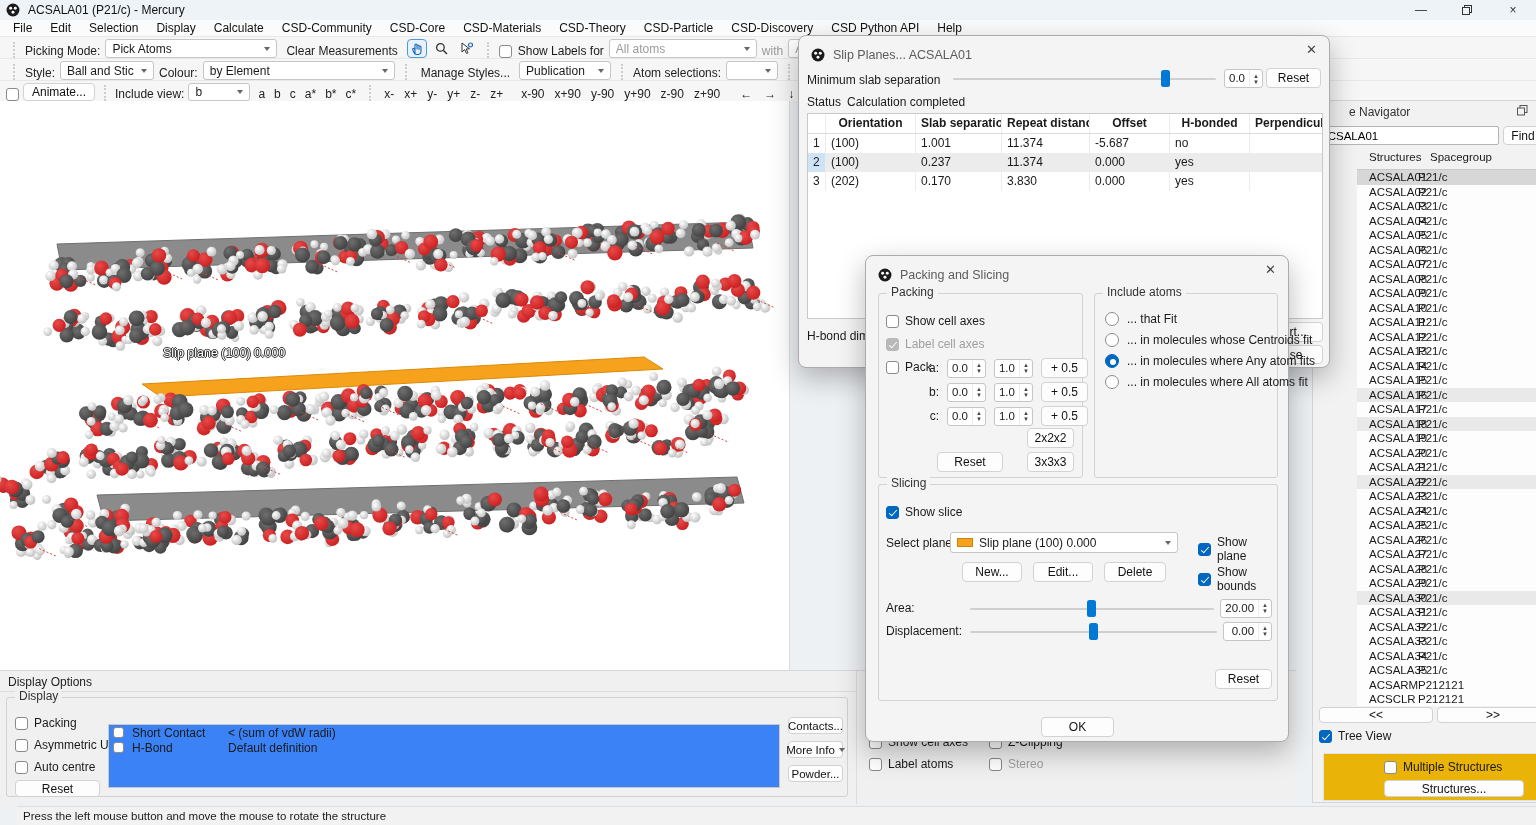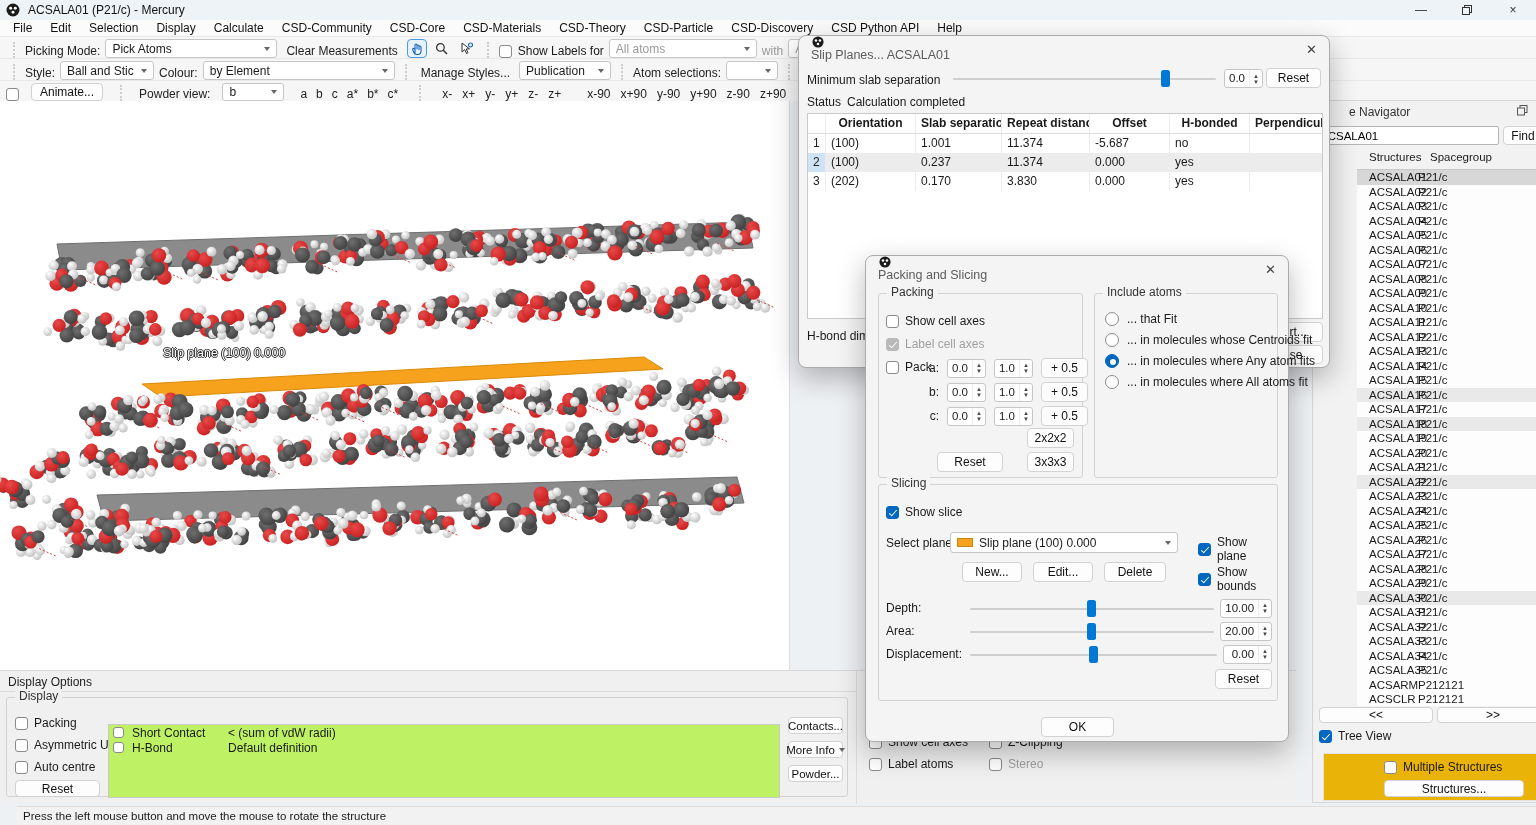--- a/index.html
+++ b/index.html
@@ -41,21 +41,21 @@
   .spin .v { padding:0 4px; font-size:11.5px; line-height:17px; min-width:24px; text-align:right; }
   .spin .ar { display:flex; flex-direction:column; justify-content:center; padding:0 3px; border-left:1px solid #ececec; font-size:6px; color:#444; line-height:6px; }
   .sl { position:relative; height:17px; }
   .sl .tr { position:absolute; left:0; right:0; top:8px; height:2px; background:#cfcfcf; border-radius:1px; }
   .sl .hd { position:absolute; top:0; width:9px; height:17px; background:#0078d4; border-radius:2.5px; }
   .grp { position:absolute; border:1px solid #d2d2d2; border-radius:3px; }
   .grp > .gl { position:absolute; top:-9px; left:8px; background:#f4f4f4; padding:0 4px; font-size:12px; color:#333; }
 
   
   .dialog { position:absolute; background:#f4f4f4; border:1px solid #ababab; border-radius:8px; box-shadow:0 10px 28px rgba(0,0,0,0.28); }
-  .dtitle { position:absolute; left:0; top:0; right:0; height:26px; display:flex; align-items:flex-start; padding:0 12px; color:#5c5c5c; font-size:12.5px;flex-direction:column; }
+  .dtitle { position:absolute; left:0; top:0; right:0; height:26px; display:flex; align-items:flex-end; padding:0 12px; color:#5c5c5c; font-size:12.5px; }
   .dclose { position:absolute; right:12px; top:6px; font-size:13px; color:#444; }
 
   
   .tbl { position:absolute; background:#fff; border:1px solid #c9c9c9; font-size:12px; overflow:hidden; }
   .thead, .trow { display:grid; grid-template-columns:18px 90px 86px 88px 80px 80px 1fr; }
   .thead { font-weight:bold; border-bottom:1px solid #dcdcdc; }
   .thead .tc { text-align:center; }
   .tc { padding:2px 5px; height:19px; line-height:15px; border-right:1px solid #ececec; overflow:hidden; white-space:nowrap; }
   .trow.selected { background:#ececec; }
   .trow.selected .numc { background:#cfe3f6; }
@@ -187,25 +187,25 @@
   <span class="tlabel">Atom selections:</span>
   <span class="combo" style="width:52px">
       <span class="cv"></span>
       <span class="caret"></span>
     </span>
   <span class="sepv"></span>
   <span class="tlabel">Select by SMARTS:</span>
   <input class="txt" style="width: 318px; height: 19px;" value="[c]">
 </div>
 
-<div class="toolbar" style="top:80px;height:21px;gap:12px">
+<div class="toolbar" style="top:80px;height:21px;gap:4px">
   <span class="cb" style="margin-left:-2px"></span>
   <button class="btn" style="height:18px">Animate...</button>
   <span class="sepv"></span>
-  <span class="tlabel">Powder view:</span>
+  <span class="tlabel">Include view:</span>
   <span class="combo" style="width:62px;height:18px">
       <span class="cv">b</span>
       <span class="caret"></span>
     </span>
   <span style="display:flex;gap:1px">
       <button class="flatbtn">a</button>
       <button class="flatbtn">b</button>
       <button class="flatbtn">c</button>
       <button class="flatbtn">a*</button>
       <button class="flatbtn">b*</button>
@@ -1690,21 +1690,21 @@
           <span class="cb"></span>
           <span>Asymmetric Unit</span>
         </label>
         <label class="cbrow">
           <span class="cb"></span>
           <span>Auto centre</span>
         </label>
       </div>
     <button class="btn" style="position:absolute;left:8px;top:82px;width:85px;height:17px">Reset</button>
 
-    <div style="position:absolute;left:101px;top:26px;width:672px;height:74px;background:#bef264;border:1px solid #c9c9c9;overflow:hidden">
+    <div style="position:absolute;left:101px;top:26px;width:672px;height:64px;background:#3b82f6;border:1px solid #c9c9c9;overflow:hidden">
       <div>
 
       <div style="display:flex;align-items:center;gap:8px;height:15px;padding-left:4px" class="crow hl">
             <span class="cb" style="width:11px;height:11px"></span>
             <span style="width:88px">Short Contact</span>
             <span>&lt; (sum of vdW radii)</span>
           </div>
           <div style="display:flex;align-items:center;gap:8px;height:15px;padding-left:4px" class="crow">
             <span class="cb" style="width:11px;height:11px"></span>
             <span style="width:88px">H-Bond</span>
@@ -2139,34 +2139,20 @@
     <button class="btn" style="position:absolute;left:83px;top:77px;width:60px">New...</button>
     <button class="btn" style="position:absolute;left:154px;top:77px;width:60px">Edit...</button>
     <button class="btn" style="position:absolute;left:225px;top:77px;width:62px">Delete</button>
     <label class="cbrow" style="position:absolute;left:319px;top:80px">
         <span class="cb checked"></span>
         <span>Show bounds</span>
       </label>
 
     <div style="position:absolute;left:7px;top:112px;width:386px;display:flex;flex-direction:column;gap:1px">
 
-    <div class="srow">
-          <span class="slabel">Depth:</span>
-          <span class="sl">
-            <span class="tr"></span>
-            <span class="hd" style="left: 48%;"></span>
-          </span>
-          <span class="spin">
-            <span class="v" style="min-width:34px">10.00</span>
-            <span class="ar">
-              <span>▲</span>
-              <span>▼</span>
-            </span>
-          </span>
-        </div>
         <div class="srow">
           <span class="slabel">Area:</span>
           <span class="sl">
             <span class="tr"></span>
             <span class="hd" style="left: 48%;"></span>
           </span>
           <span class="spin">
             <span class="v" style="min-width:34px">20.00</span>
             <span class="ar">
               <span>▲</span>

